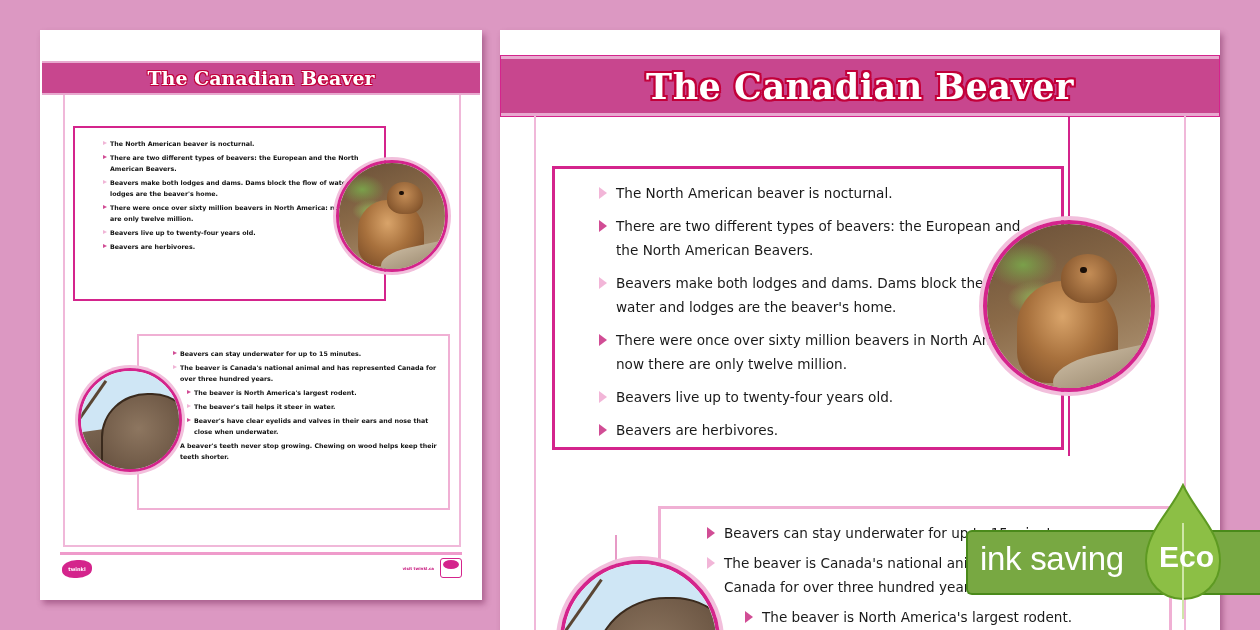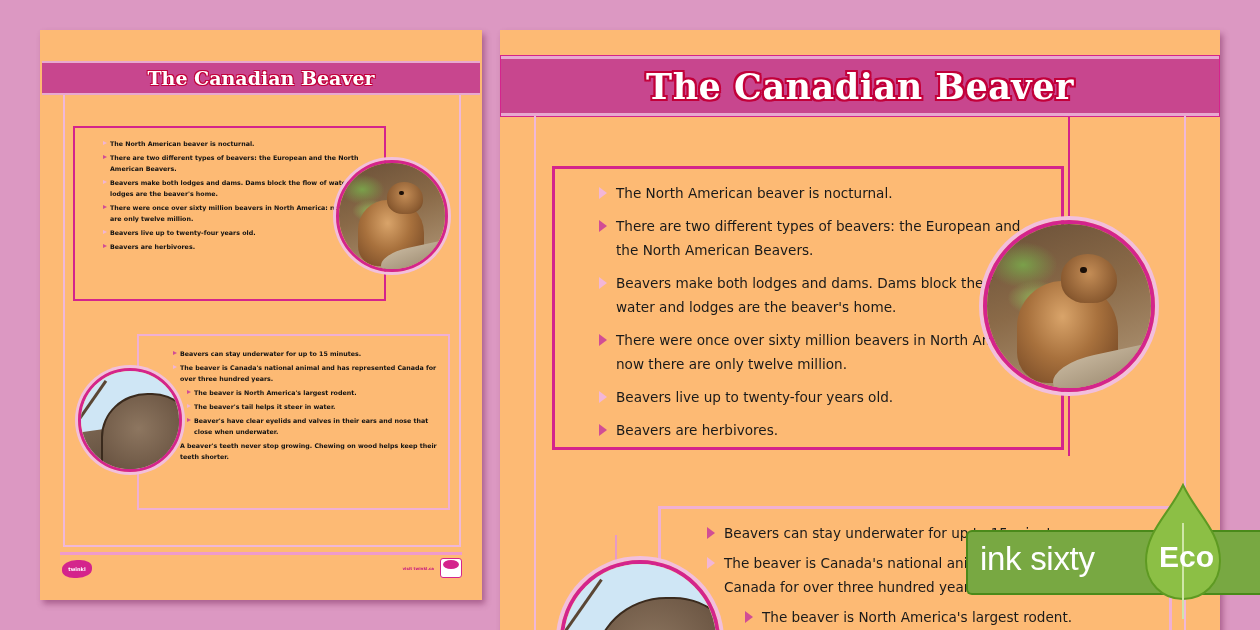--- a/index.html
+++ b/index.html
@@ -1,19 +1,19 @@
 <!DOCTYPE html>
 <html><head>
 <meta charset="utf-8">
 <style>
   * { box-sizing: border-box; margin: 0; padding: 0; }
   html, body { width: 1260px; height: 630px; overflow: hidden; }
   body { background: #dc98c2; font-family: "DejaVu Sans", sans-serif; position: relative; }
 
-  .page { position: absolute; background: #fdba74; box-shadow: 3px 4px 6px rgba(110,30,80,0.45); overflow: hidden; }
+  .page { position: absolute; background: #ffffff; box-shadow: 3px 4px 6px rgba(110,30,80,0.45); overflow: hidden; }
 
   
   #thumb { left: 40px; top: 30px; width: 442px; height: 570px; }
   #thumb .title-bar { position: absolute; left: 2px; right: 2px; top: 31px; height: 34px; background: #c8468e;
     border-top: 2px solid #e8a9cf; border-bottom: 2px solid #e8a9cf; display: flex; align-items: center; justify-content: center; }
   #thumb .title-text { color: #fff; font-family: "DejaVu Serif", serif; font-weight: bold; font-size: 19px;
     text-shadow: 1px 1px 0 #c2003a, -1px -1px 0 #c2003a, 1px -1px 0 #c2003a, -1px 1px 0 #c2003a; }
   #thumb .frame { position: absolute; left: 23px; top: 65px; width: 398px; height: 452px; border-left: 2px solid #f0b8d9; border-right: 2px solid #f0b8d9; border-bottom: 2px solid #f0b8d9; }
   #thumb .box1 { position: absolute; left: 33px; top: 96px; width: 313px; height: 175px; border: 2px solid #d4248c; }
   #thumb .box2 { position: absolute; left: 97px; top: 304px; width: 313px; height: 176px; border: 2px solid #f0b0d4; }
@@ -166,19 +166,19 @@
   </div>
   <div class="photo2">
     <div class="beaver">
         <div class="body"></div>
         <div class="stick"></div>
       </div>
   </div>
 </div>
 
 <div class="eco">
-  <span class="eco-text">ink sixty</span>
+  <span class="eco-text">ink saving</span>
 </div>
 <svg class="leaf" viewBox="0 0 78 138">
   <path d="M39 2 C52 30 76 48 76 78 C76 100 60 116 39 116 C18 116 2 100 2 78 C2 48 26 30 39 2 Z" fill="#8cbf45" stroke="#5e9a22" stroke-width="2"></path>
   <line x1="39" y1="40" x2="39" y2="136" stroke="#cfe6a8" stroke-width="2"></line>
 </svg>
 <span class="eco-label">Eco</span>
 
 </body></html>

